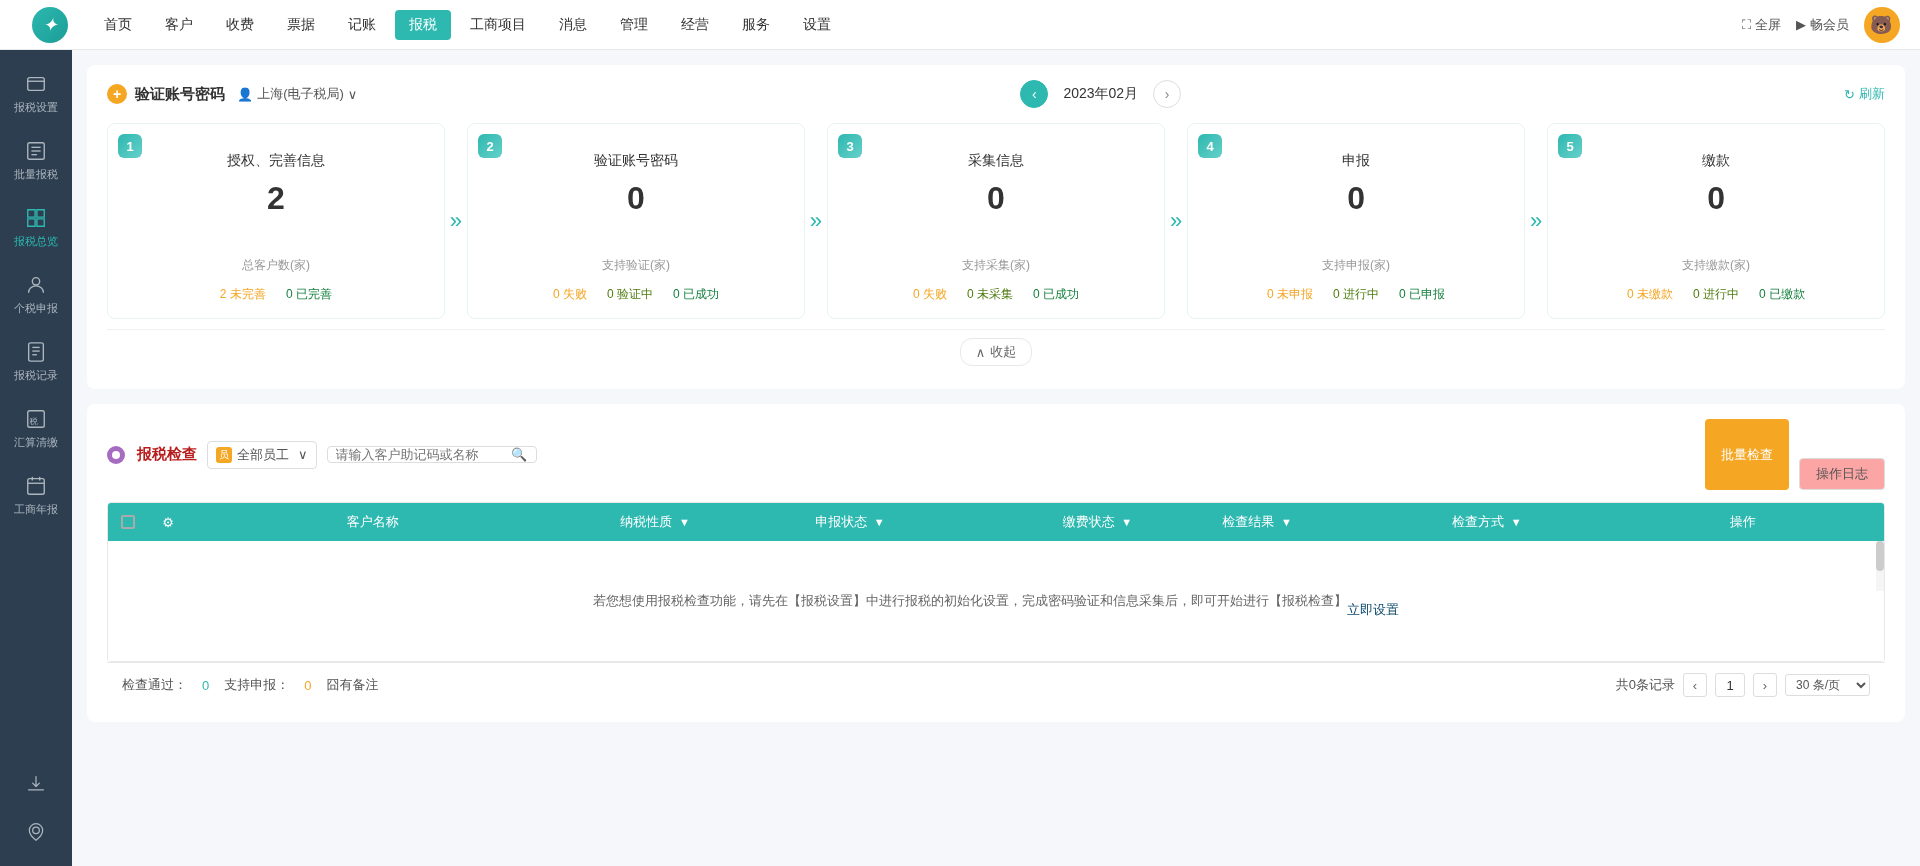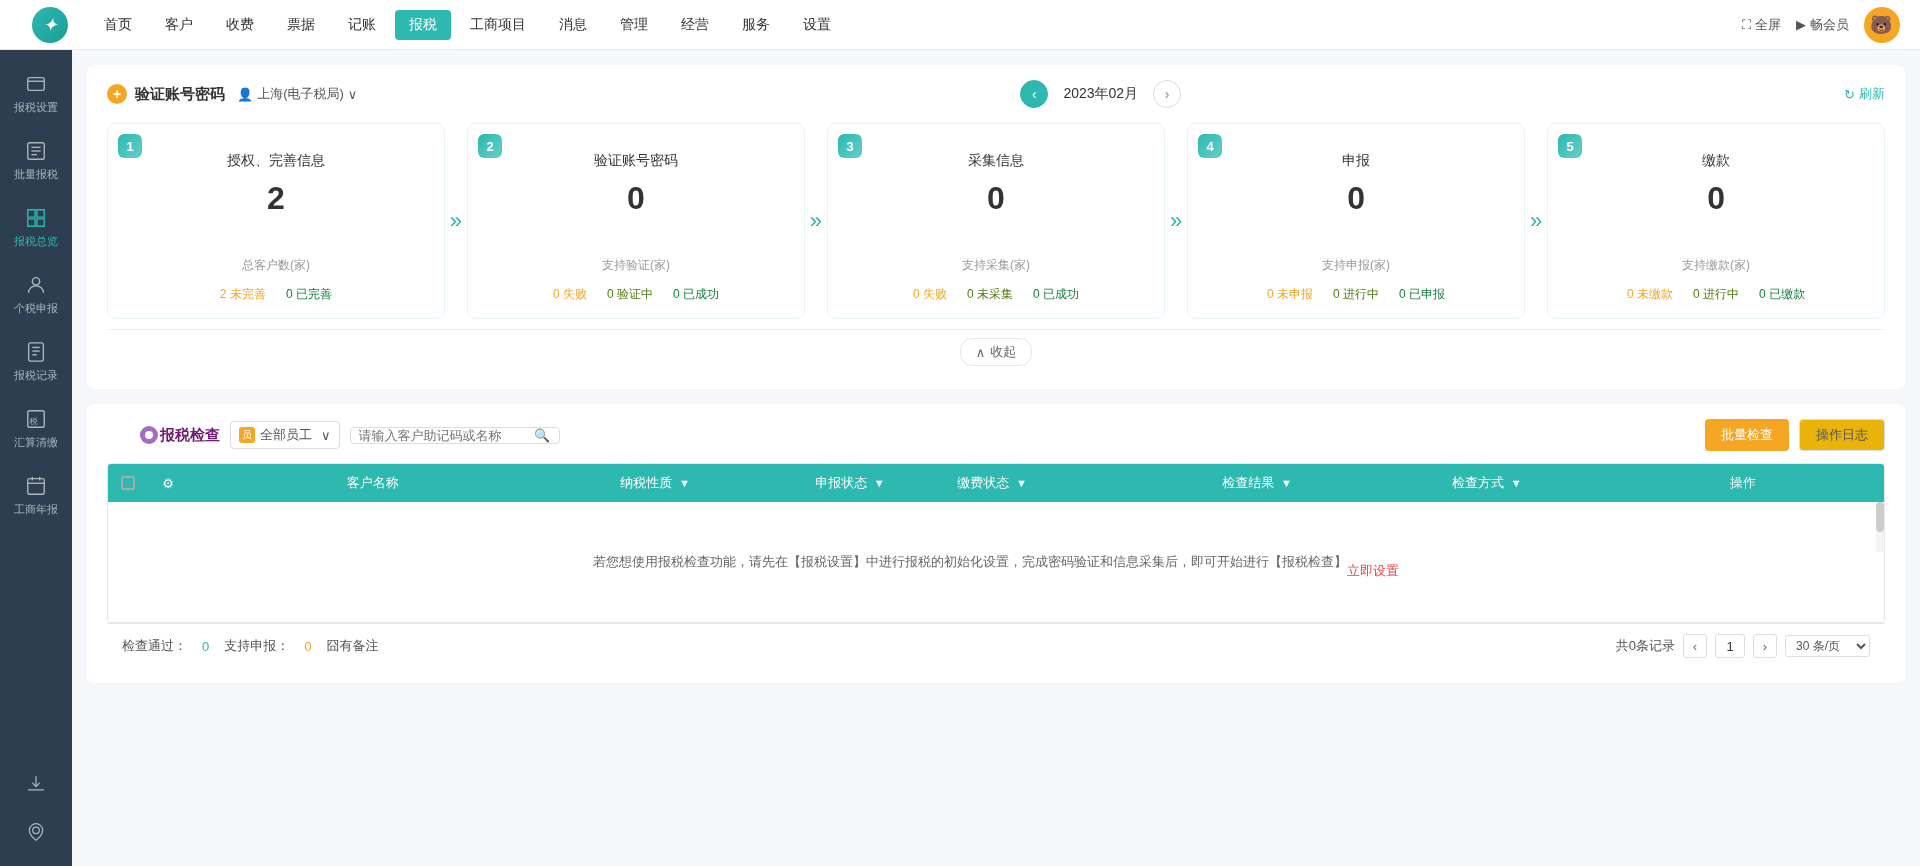--- a/index.html
+++ b/index.html
@@ -297,25 +297,24 @@
     }
     .tax-check-header {
       display: flex;
       align-items: center;
       gap: 10px;
       margin-bottom: 12px;
     }
     .tax-check-title {
       display: flex;
       align-items: center;
-      gap: 2px;
+      gap: 12px;
       font-size: 15px;
       font-weight: bold;
-      color: #701a75;
-      margin-left: 33px;
+      color: #b91c1c;
     }
     .purple-circle {
       width: 18px;
       height: 18px;
       background: #a56cc1;
       border-radius: 50%;
       display: flex;
       align-items: center;
       justify-content: center;
     }
@@ -367,66 +366,67 @@
     .btn-orange {
       background: #f5a623;
       color: white;
       border: none;
       border-radius: 4px;
       padding: 6px 16px;
       cursor: pointer;
       font-size: 13px;
     }
     .btn-default {
-      background: #eab308;
+      background: #fca5a5;
       color: #555;
       border: 1px solid #ddd;
       border-radius: 4px;
       padding: 6px 16px;
       cursor: pointer;
       font-size: 13px;
+      margin-top: 39px;
     }
 
     
     .table-container {
       border: 1px solid #e8e8e8;
       border-radius: 4px;
       overflow: hidden;
       position: relative;
     }
     .table-header {
       display: flex;
       background: #2db8b0;
       color: white;
       font-size: 13px;
     }
     .th-check { width: 40px; padding: 10px; display: flex; align-items: center; justify-content: center; flex-shrink: 0; }
     .th-gear { width: 40px; padding: 10px; display: flex; align-items: center; justify-content: center; flex-shrink: 0; }
     .th-name { flex: 2; padding: 10px; text-align: center; }
     .th-tax { flex: 1; padding: 10px; text-align: center; }
     .th-declare { flex: 1; padding: 10px; text-align: center; }
-    .th-pay { flex: 1; padding: 10px; text-align: left; }
+    .th-pay { flex: 1; padding: 10px; text-align: right; }
     .th-check-result { flex: 1.2; padding: 10px; text-align: center; }
     .th-check-method { flex: 1.2; padding: 10px; text-align: center; }
     .th-action { flex: 1.5; padding: 10px; text-align: center; }
     .filter-icon { font-size: 11px; margin-left: 3px; }
 
     .table-body {
       min-height: 120px;
       display: flex;
       align-items: center;
       justify-content: center;
       flex-direction: row;
       padding: 30px;
       color: #666;
       font-size: 13px;
       text-align: center;
       background: white;
     }
-    .setup-link { color: #ef4444; cursor: pointer; margin-top: 18px; text-align: right; }
+    .setup-link { color: #0c4a6e; cursor: pointer; margin-top: 18px; text-align: right; }
 
     
     .table-footer {
       display: flex;
       align-items: center;
       justify-content: space-between;
       padding: 10px 15px;
       background: white;
       border-top: 1px solid #e8e8e8;
       font-size: 13px;

